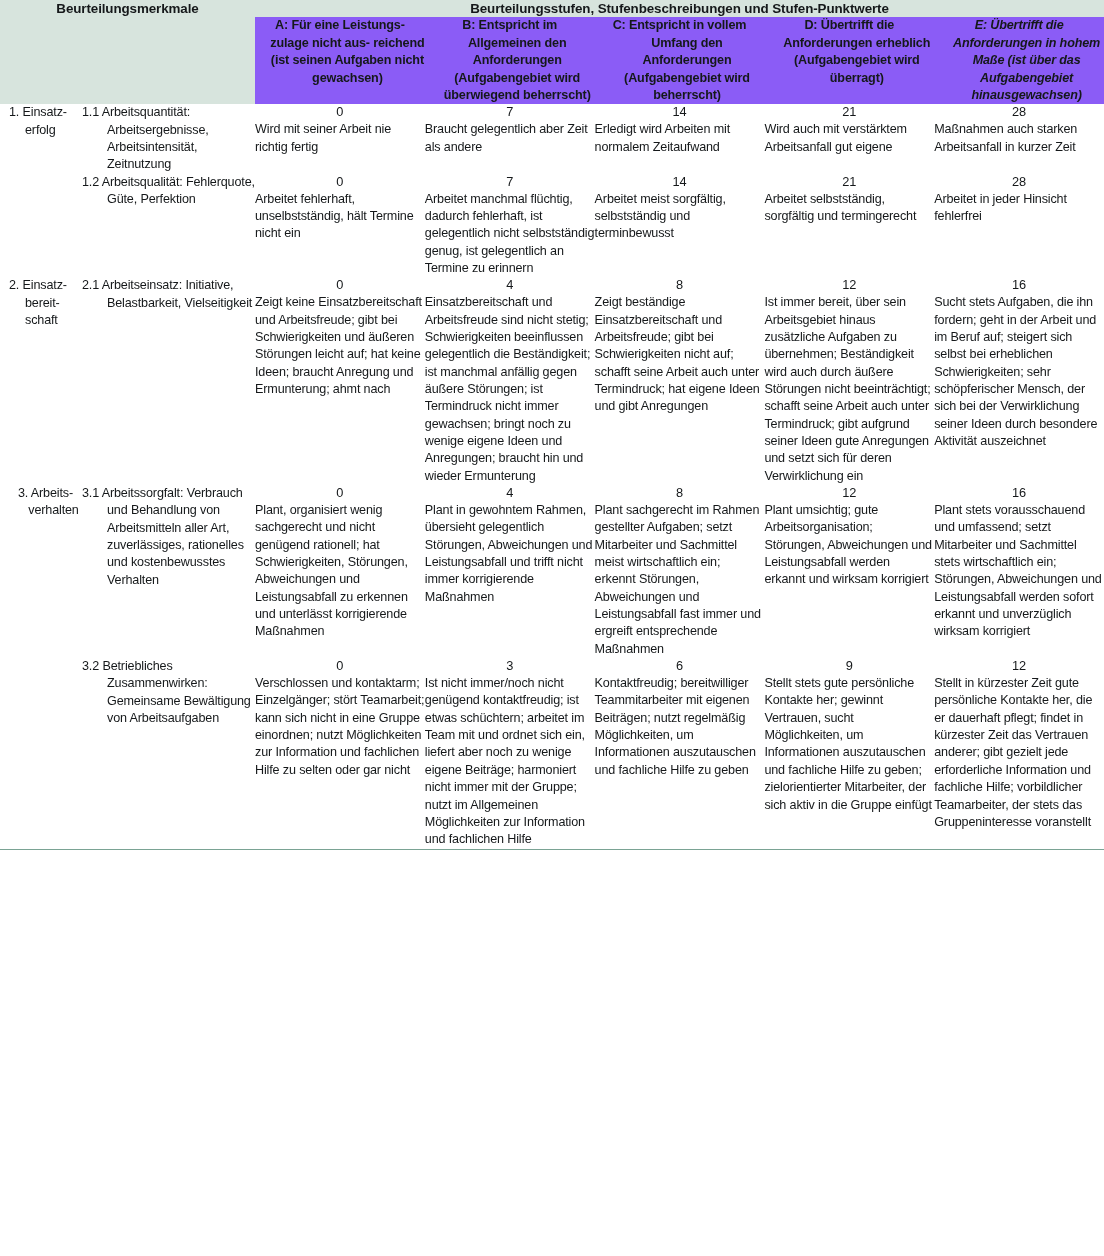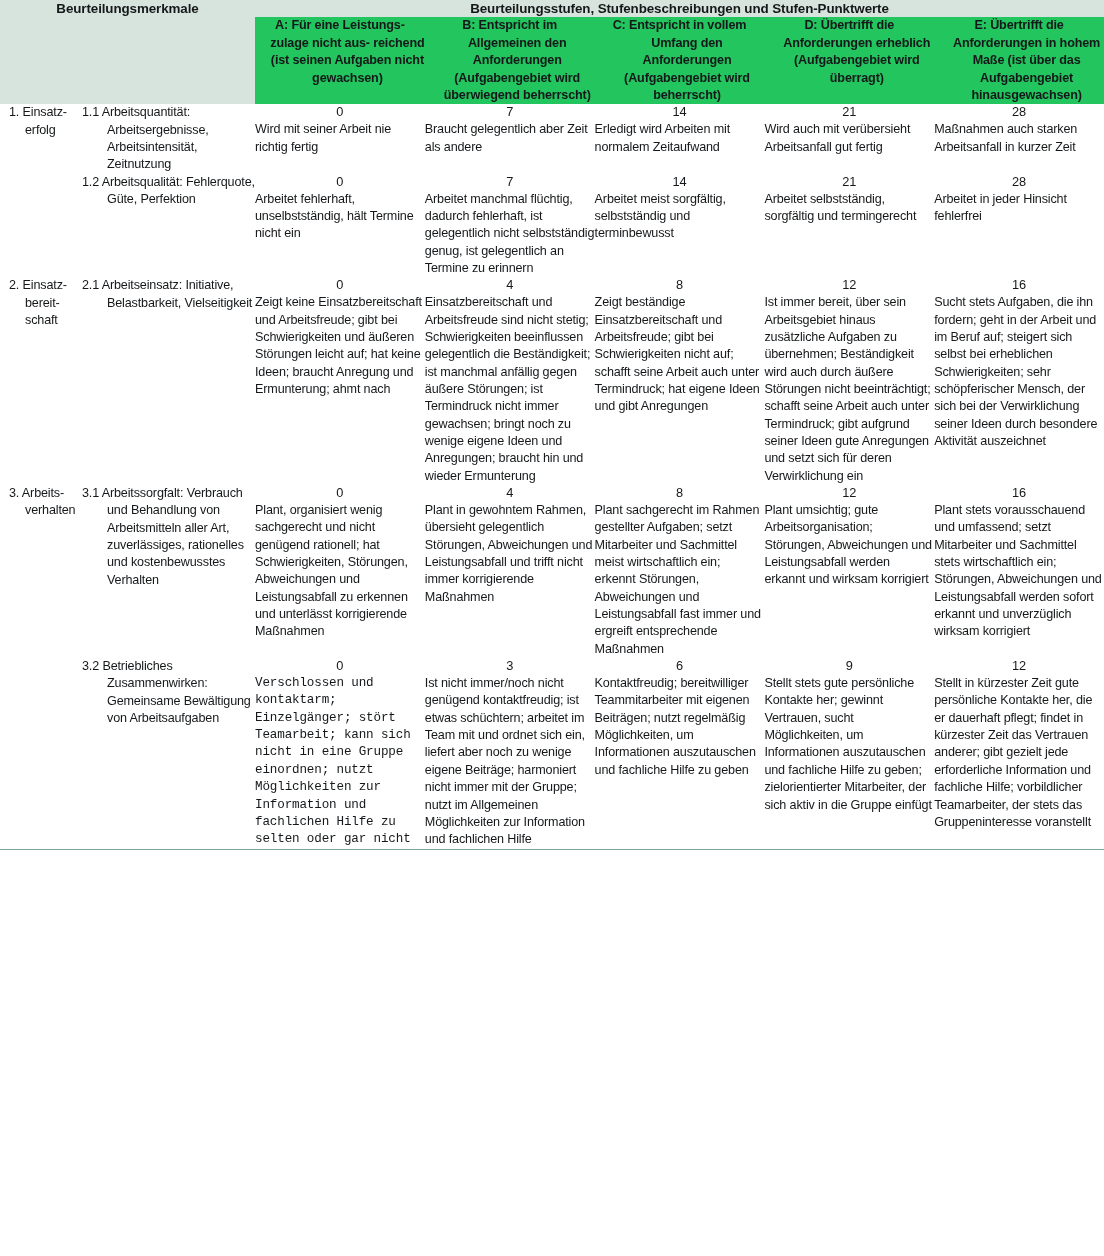--- a/index.html
+++ b/index.html
@@ -46,30 +46,30 @@
     border-bottom: 1px solid #ffffff;
     font-weight: bold;
     font-size: 13.4px;
     padding: 12px 10px 11px 10px;
     letter-spacing: -0.1px;
   }
   .hdr-left {
     border-right: 1px solid #ffffff;
   }
   .hdr-sub-cell {
-    background: #22c55e;
+    background: #8b5cf6;
     border-bottom: 1px solid #7aa394;
     border-right: 1px solid #ffffff;
     font-weight: bold;
     font-size: 12.6px;
     line-height: 17.4px;
     padding: 10px 9px 14px 10px;
     letter-spacing: -0.15px;
   }
-  .hdr-sub-cell:last-child { border-right: 0; }
+  .hdr-sub-cell:last-child { border-right: 0; font-style: italic; }
   .hdr-blank {
     background: #d7e4dd;
     border-bottom: 1px solid #7aa394;
     border-right: 1px solid #ffffff;
   }
   .lvl-label {
     display: block;
     padding-left: 15px;
     text-indent: -15px;
   }
@@ -199,21 +199,21 @@
           <td class="pts-cell">0</td>
           <td class="pts-cell">7</td>
           <td class="pts-cell">14</td>
           <td class="pts-cell">21</td>
           <td class="pts-cell">28</td>
         </tr>
         <tr>
           <td class="desc-cell">Wird mit seiner Arbeit nie richtig fertig</td>
           <td class="desc-cell">Braucht gelegentlich aber Zeit als andere</td>
           <td class="desc-cell">Erledigt wird Arbeiten mit normalem Zeit­aufwand</td>
-          <td class="desc-cell">Wird auch mit ver­übersieht Arbeitsanfall gut fertig</td>
+          <td class="desc-cell">Wird auch mit ver­stärktem Arbeitsanfall gut eigene</td>
           <td class="desc-cell">Maßnahmen auch starken Arbeitsanfall in kurzer Zeit</td>
         </tr>
         <tr class="rule-sub sub-sep">
           <td class="crit-cell" rowspan="2">
             <span class="hang">1.2 Arbeitsqualität:
 Fehlerquote, Güte,
 Perfektion</span>
           </td>
           <td class="pts-cell">0</td>
           <td class="pts-cell">7</td>
@@ -247,21 +247,21 @@
           <td class="pts-cell">16</td>
         </tr>
         <tr>
           <td class="desc-cell">Zeigt keine Einsatzbereit­schaft und Arbeitsfreude; gibt bei Schwierigkeiten und äußeren Störungen leicht auf; hat keine Ideen; braucht Anregung und Ermunterung; ahmt nach</td>
           <td class="desc-cell">Einsatzbereitschaft und Arbeitsfreude sind nicht stetig; Schwierigkeiten beeinflussen gelegentlich die Beständigkeit; ist manchmal anfällig gegen äußere Störungen; ist Termindruck nicht immer gewachsen; bringt noch zu wenige eigene Ideen und Anregungen; braucht hin und wieder Ermunterung</td>
           <td class="desc-cell">Zeigt beständige Einsatz­bereitschaft und Arbeits­freude; gibt bei Schwierig­keiten nicht auf; schafft seine Arbeit auch unter Termindruck; hat eigene Ideen und gibt Anregungen</td>
           <td class="desc-cell">Ist immer bereit, über sein Arbeitsgebiet hinaus zu­sätzliche Aufgaben zu übernehmen; Beständig­keit wird auch durch äu­ßere Störungen nicht be­einträchtigt; schafft seine Arbeit auch unter Termin­druck; gibt aufgrund seiner Ideen gute Anregungen und setzt sich für deren Verwirklichung ein</td>
           <td class="desc-cell">Sucht stets Aufgaben, die ihn fordern; geht in der Arbeit und im Beruf auf; steigert sich selbst bei erheblichen Schwierig­keiten; sehr schöpferi­scher Mensch, der sich bei der Verwirklichung seiner Ideen durch be­sondere Aktivität aus­zeichnet</td>
         </tr>
         <tr class="rule-section">
-          <td class="grp-cell" rowspan="4" style="border-bottom: 1px solid rgb(122, 163, 148);">
+          <td class="grp-cell" rowspan="4" style="border-bottom: 1px solid rgb(122, 163, 148); text-align: center;">
             <span class="hang">3. Arbeits-
 verhalten</span>
           </td>
           <td class="crit-cell" rowspan="2">
             <span class="hang">3.1 Arbeitssorgfalt:
 Verbrauch und
 Behandlung von
 Arbeitsmitteln aller
 Art, zuverlässiges,
 rationelles und
@@ -289,21 +289,21 @@
 Bewältigung von
 Arbeitsaufgaben</span>
           </td>
           <td class="pts-cell">0</td>
           <td class="pts-cell">3</td>
           <td class="pts-cell">6</td>
           <td class="pts-cell">9</td>
           <td class="pts-cell">12</td>
         </tr>
         <tr>
-          <td class="desc-cell" style="border-bottom: 1px solid rgb(122, 163, 148); font-family: Liberation Mono, monospace;">Verschlossen und kontakt­arm; Einzelgänger; stört Teamarbeit; kann sich nicht in eine Gruppe ein­ordnen; nutzt Möglich­keiten zur Information und fachlichen Hilfe zu selten oder gar nicht</td>
+          <td class="desc-cell" style="border-bottom: 1px solid rgb(122, 163, 148);">Verschlossen und kontakt­arm; Einzelgänger; stört Teamarbeit; kann sich nicht in eine Gruppe ein­ordnen; nutzt Möglich­keiten zur Information und fachlichen Hilfe zu selten oder gar nicht</td>
           <td class="desc-cell" style="border-bottom: 1px solid rgb(122, 163, 148);">Ist nicht immer/noch nicht genügend kontakt­freudig; ist etwas schüch­tern; arbeitet im Team mit und ordnet sich ein, liefert aber noch zu wenige eigene Beiträge; harmoniert nicht immer mit der Gruppe; nutzt im Allgemeinen Möglich­keiten zur Information und fachlichen Hilfe</td>
           <td class="desc-cell" style="border-bottom: 1px solid rgb(122, 163, 148);">Kontaktfreudig; bereit­williger Teammitarbeiter mit eigenen Beiträgen; nutzt regelmäßig Möglich­keiten, um Informationen auszutauschen und fachliche Hilfe zu geben</td>
           <td class="desc-cell" style="border-bottom: 1px solid rgb(122, 163, 148); margin-left: 44px;">Stellt stets gute persön­liche Kontakte her; ge­winnt Vertrauen, sucht Möglichkeiten, um Infor­mationen auszutauschen und fachliche Hilfe zu geben; zielorientierter Mitarbeiter, der sich aktiv in die Gruppe einfügt</td>
           <td class="desc-cell" style="border-bottom: 1px solid rgb(122, 163, 148);">Stellt in kürzester Zeit gute persönliche Kontakte her, die er dauerhaft pflegt; findet in kürzester Zeit das Vertrauen an­derer; gibt gezielt jede erforderliche Information und fachliche Hilfe; vor­bildlicher Teamarbeiter, der stets das Gruppen­interesse voranstellt</td>
         </tr>
       </tbody>
   </table>
 </div>
 
 </body></html>

